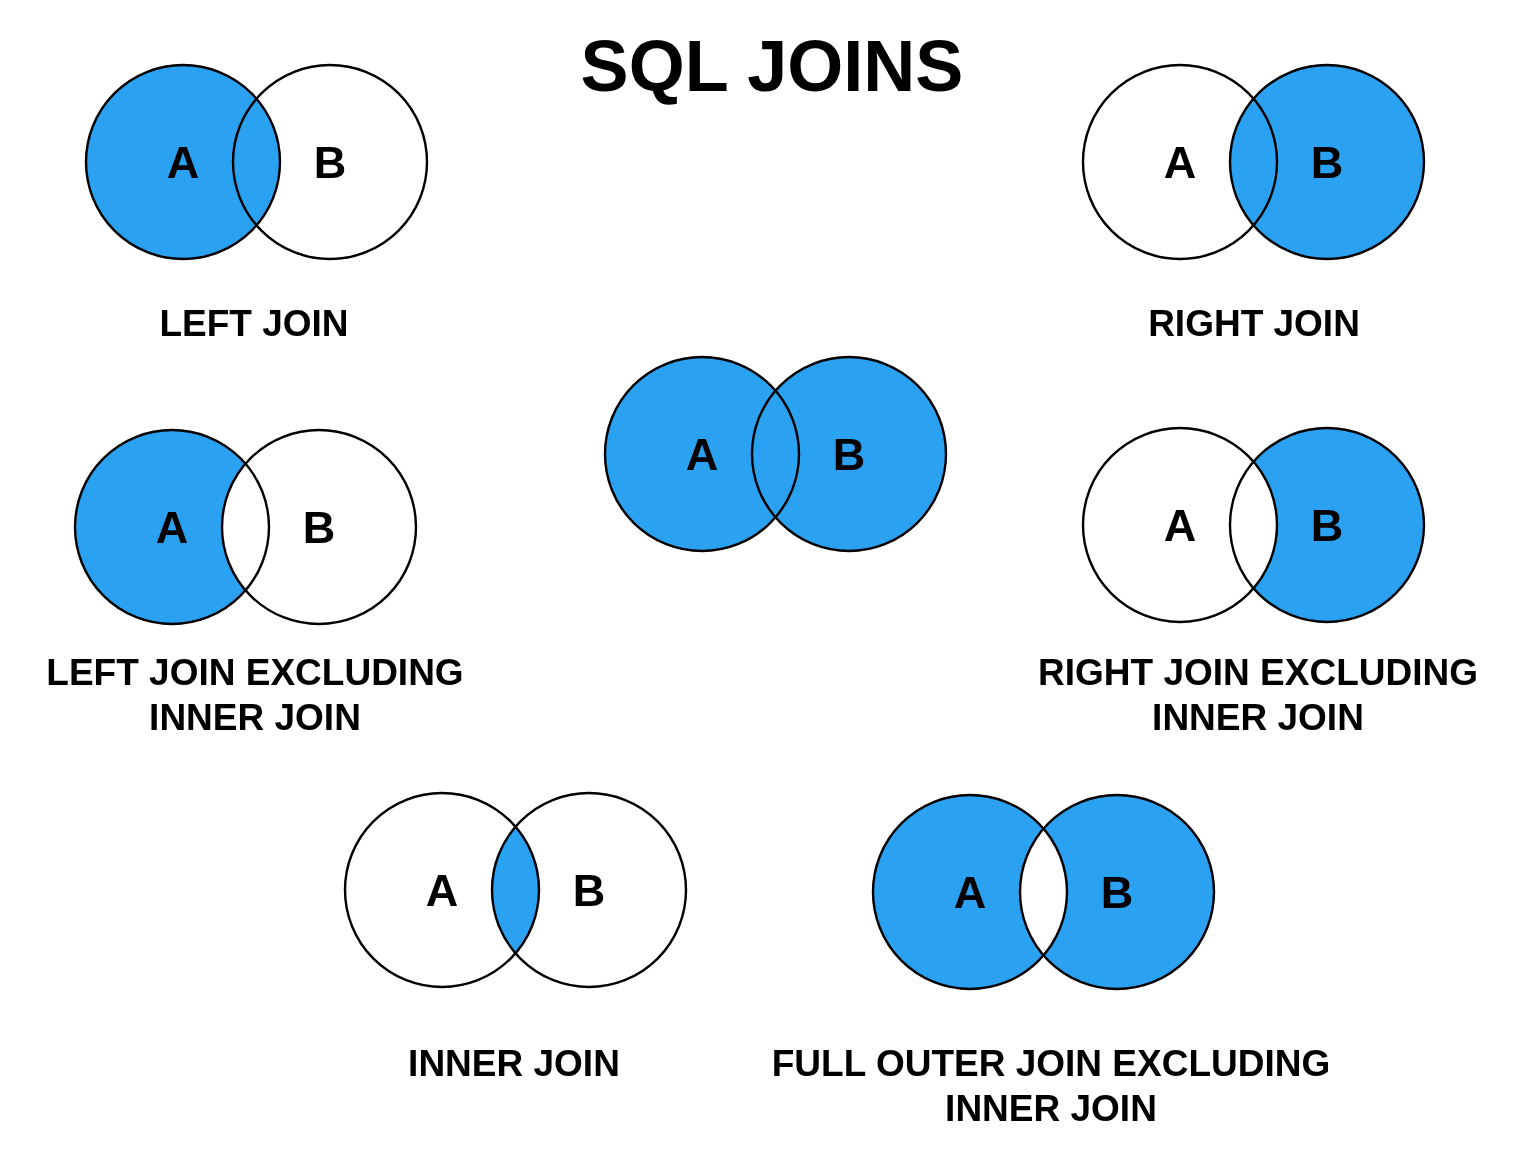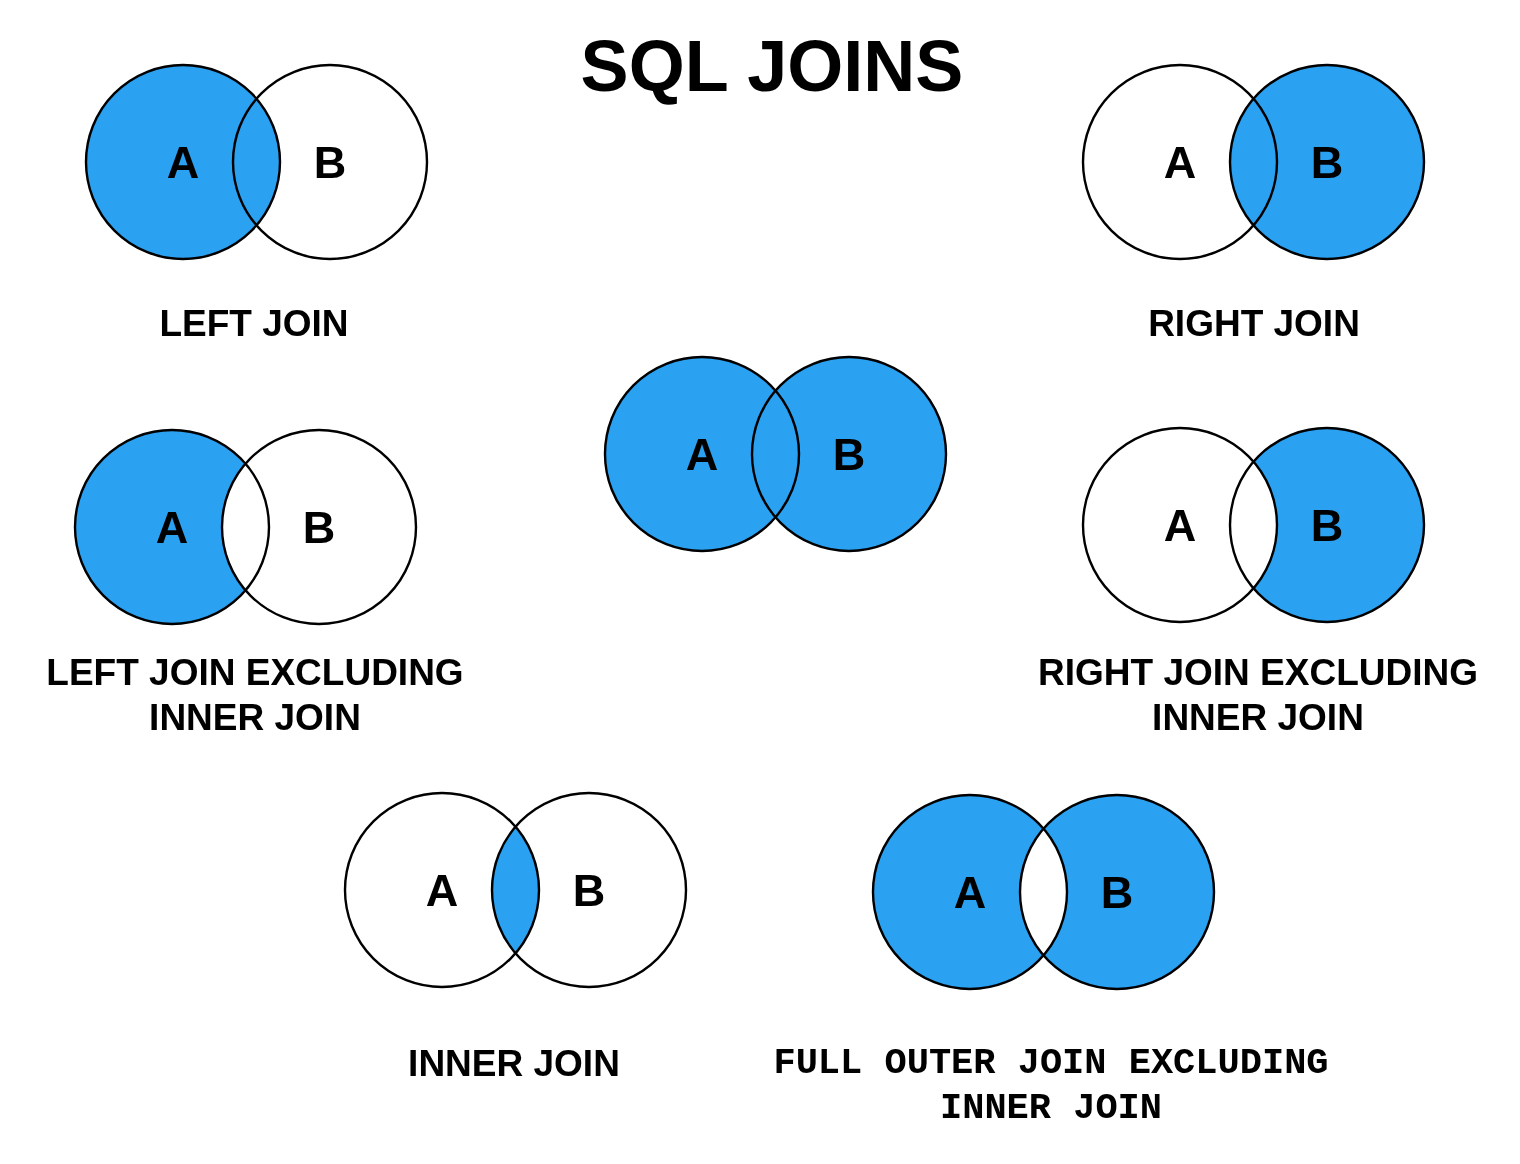--- a/index.html
+++ b/index.html
@@ -20,21 +20,21 @@
   .pos-v4{left:1080px;top:415px;}
   .pos-v5{left:342px; top:780px;}
   .pos-v6{left:870px; top:782px;}
   
   .pos-c0{left:-46px; top:301px;}
   .pos-c1{left:954px; top:301px;}
   .pos-c2{left:-45px; top:650px;}
   .pos-c3{left:471px; top:618px;}
   .pos-c4{left:958px; top:650px;}
   .pos-c5{left:214px; top:1041px;}
-  .pos-c6{left:751px; top:1041px;font-family:Liberation Mono, monospace;}
+  .pos-c6{left:751px; top:1041px;}
 </style>
 </head>
 <body>
 
 <div class="stage">
 
   <div class="title">SQL JOINS</div>
 
   <div class="venn pos-v0">
       <svg class="venn-svg" width="348" height="220" viewBox="0 0 348 220">

